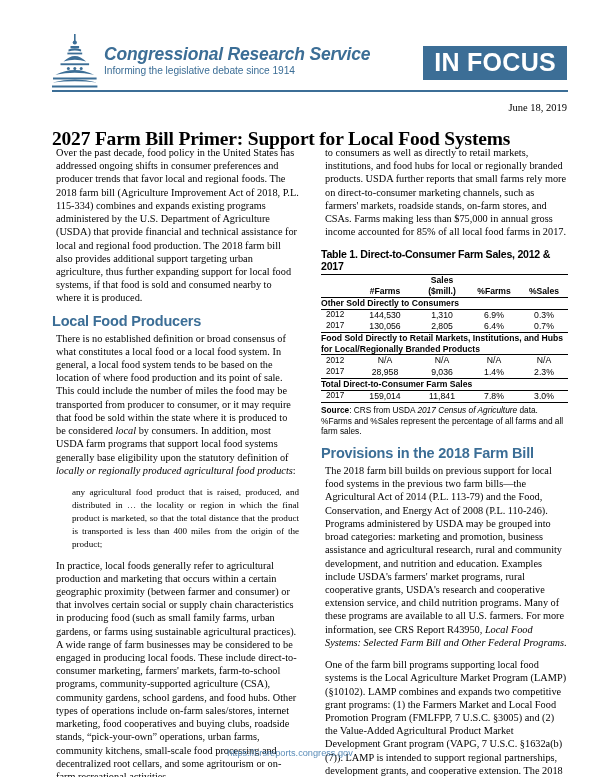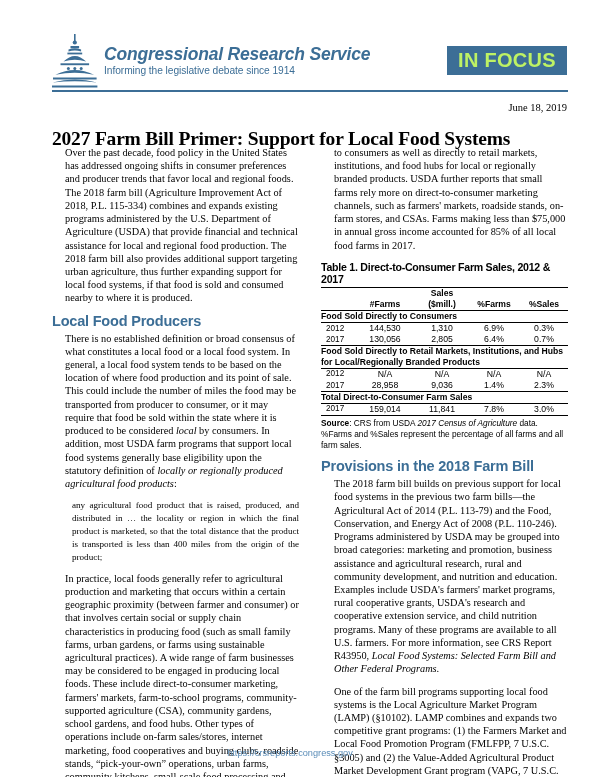--- a/index.html
+++ b/index.html
@@ -26,23 +26,23 @@
     font-size:17.5px;letter-spacing:-0.2px;
     color:#3C6E96;line-height:1.05;white-space:nowrap;
   }
   .crs-tag{
     font-family:"Liberation Sans", sans-serif;
     font-size:10.2px;color:#3C6E96;
     letter-spacing:-0.05px;margin-top:2px;white-space:nowrap;
   }
   .infocus{
     position:absolute;right:33px;top:46px;
-    background:#3C6E96;color:#bef264;
-    font-family:"Liberation Sans", sans-serif;
-    font-weight:bold;font-size:20px;letter-spacing:0.3px;
+    background:#3C6E96;color:#ffffff;
+    font-family:"Liberation Sans", sans-serif;
+    font-weight:bold;font-size:25px;letter-spacing:0.3px;
     padding:4px 11px 5px 11px;line-height:1;
   }
   .rule{
     position:absolute;left:52px;top:90px;width:516px;height:1.6px;
     background:#3C6E96;
   }
 
   
   .date{
     position:absolute;right:33px;top:102px;
@@ -56,21 +56,21 @@
     letter-spacing:-0.2px;
   }
 
   
   .col{
     position:absolute;top:146px;width:247px;
     font-size:10.3px;line-height:1.285;text-align:left;
   }
   .col-left{left:52px;}
   .col-right{left:321px;}
-  .col p{margin:0 0 9px 13px;}
+  .col p{margin:0 0 9px 4px;}
   .col i, .col em{}
   .col b{font-weight:bold;}
 
   h2.section{
     font-family:"Liberation Sans", sans-serif;
     color:#3C6E96;font-weight:bold;
     font-size:14.5px;line-height:1.1;
     margin:5px 0 2px 0;letter-spacing:-0.2px;
   }
   .blockquote{
@@ -204,21 +204,21 @@
         </tr>
         <tr class="hdr-sub">
           <th class="c-year"></th>
           <th class="c-farms">#Farms</th>
           <th class="c-sales">($mill.)</th>
           <th class="c-pfarms">%Farms</th>
           <th class="c-psales">%Sales</th>
         </tr>
 
         <tr class="grouprow r-thinline">
-          <td colspan="5">Food Sold Directly to Consumers</td>
+          <td colspan="5">Other Sold Directly to Consumers</td>
         </tr>
         <tr class="datarow r-thinline">
           <td class="yr">2012</td>
           <td>144,530</td>
           <td>1,310</td>
           <td>6.9%</td>
           <td>0.3%</td>
         </tr>
         <tr class="datarow">
           <td class="yr">2017</td>

